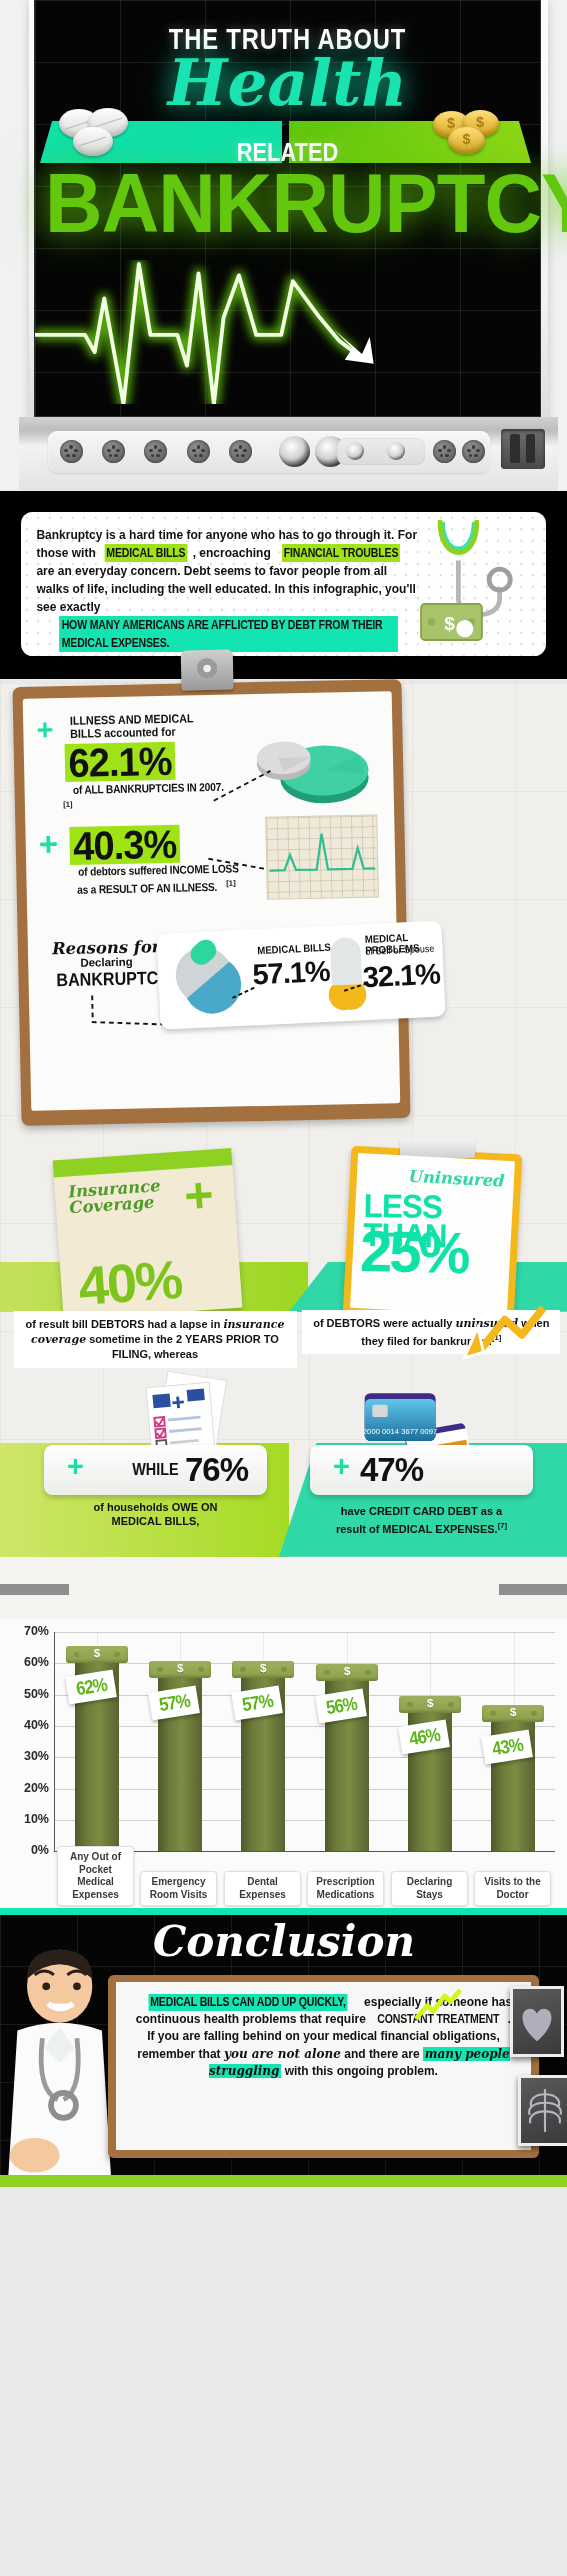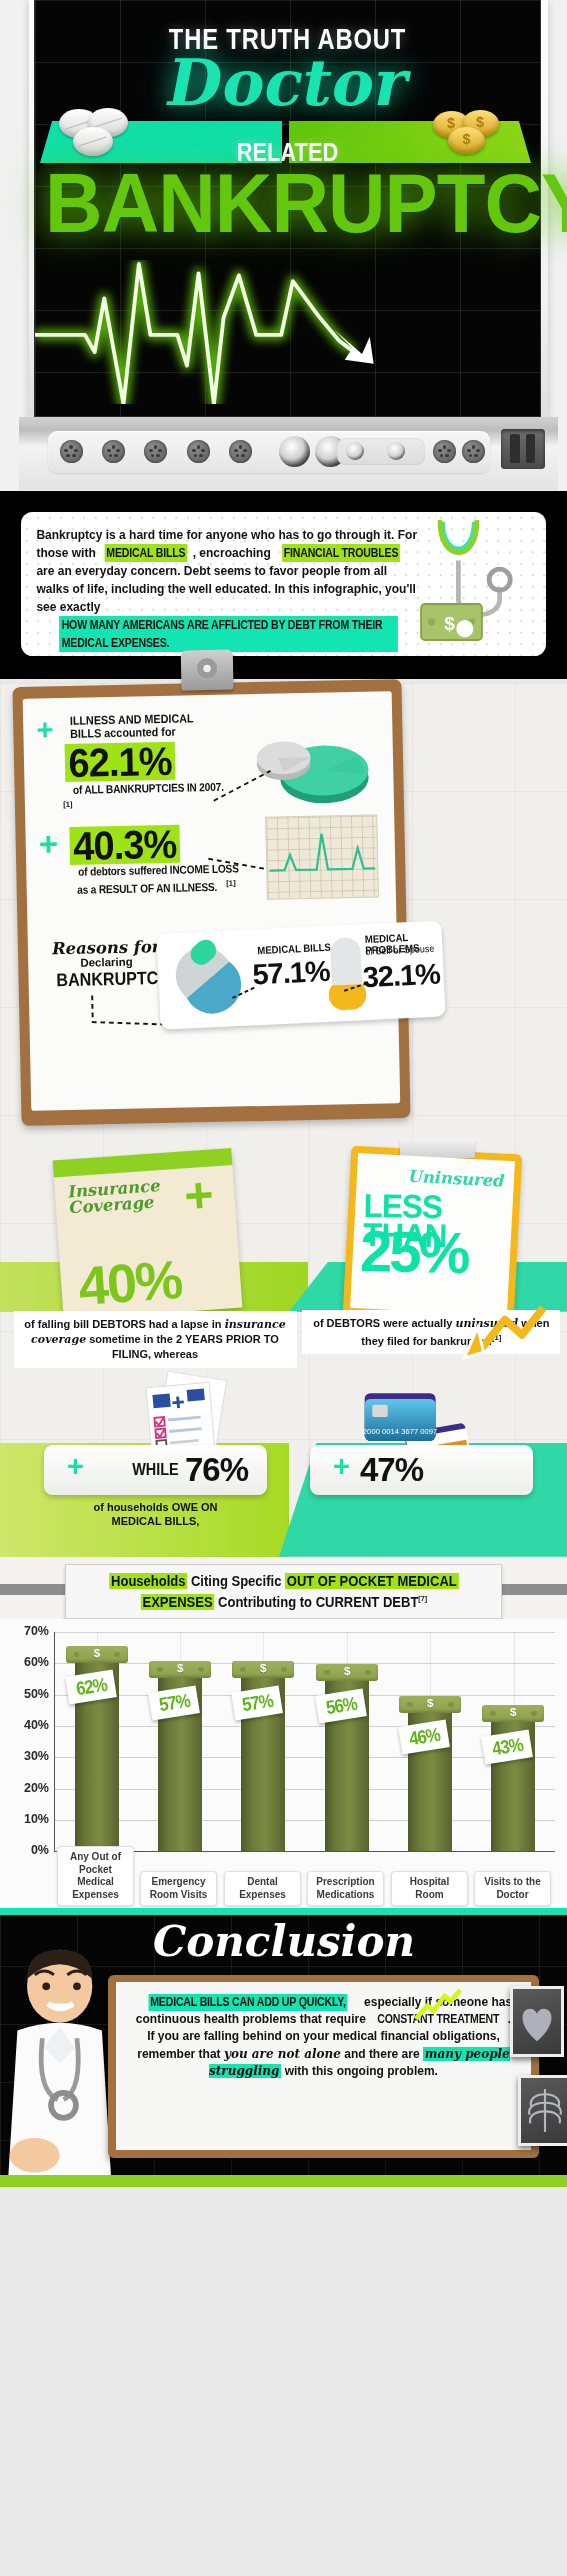--- a/index.html
+++ b/index.html
@@ -325,21 +325,21 @@
 </head>
 <body>
 
 <div class="page">
 
   <section class="hero">
     <div class="hero-bezel"></div>
     <div class="hero-screen">
       <div class="hero-inner">
         <div class="hero-title1">THE TRUTH ABOUT</div>
-        <div class="hero-script">Doctor</div>
+        <div class="hero-script">Health</div>
         <div class="hero-title2">RELATED</div>
         <div class="hero-bankruptcy">BANKRUPTCY</div>
 
         <svg class="ecg" viewBox="0 0 525 150" preserveAspectRatio="none">
           <polyline points="0,78 52,78 62,96 72,40 92,150 108,4 120,78 148,78 158,110 170,14 186,150 196,60 212,16 230,78 256,78 268,22 296,60 316,84 332,96" fill="none" stroke="#63c70d" stroke-width="11" stroke-linejoin="round" opacity=".85" style="filter:blur(5px)"></polyline>
           <polyline points="0,78 52,78 62,96 72,40 92,150 108,4 120,78 148,78 158,110 170,14 186,150 196,60 212,16 230,78 256,78 268,22 296,60 316,84 332,96" fill="none" stroke="#f2ffe3" stroke-width="4" stroke-linejoin="round"></polyline>
           <polygon points="310,72 340,98 348,80 352,108 322,104 330,92" fill="#ffffff"></polygon>
         </svg>
       </div>
     </div>
@@ -563,21 +563,21 @@
       <div class="clip25">
         <div class="clipbar"></div>
         <div class="sheet">
           <div class="uninsured-script">Uninsured</div>
           <div class="lessthan">LESS THAN</div>
           <div class="pct25">25%</div>
         </div>
       </div>
 
       <div class="ins-cap-l">
-        <span>of falling bill DEBTORS had a lapse in </span><span class="scriptin">insurance  coverage</span><span> sometime in the 2 YEARS PRIOR TO FILING, whereas</span>
+        <span>of result bill DEBTORS had a lapse in </span><span class="scriptin">insurance  coverage</span><span> sometime in the 2 YEARS PRIOR TO FILING, whereas</span>
       </div>
       <div class="ins-cap-r">
         <span>of DEBTORS were actually </span><span class="scriptin">uninsured</span><span> when they filed for bankruptcy.</span><span class="supnum">[1]</span>
       </div>
 
       <svg style="position:absolute;right:21px;bottom:3.8px;width:125px;height:62px" viewBox="0 0 130 64">
         <polyline points="126,6 104,34 86,18 62,48" fill="none" stroke="#f5b81a" stroke-width="8" stroke-linejoin="round"></polyline>
         <polygon points="64,52 58,26 44,58" fill="#f5b81a" stroke="#fff" stroke-width="3"></polygon>
       </svg>
     </div>
@@ -628,29 +628,28 @@
         <span class="pctbig">76%</span>
       </div>
       <div class="cap7647" style="left:44px;bottom:28px;width:223px">
         <span>of households OWE ON</span><br><span>MEDICAL BILLS,</span>
       </div>
 
       <div class="pillbox" style="right:35px;bottom:62px;width:223px;height:50px;justify-content:flex-start;padding-left:50px">
         <span class="plus" style="position:absolute;left:23px;top:7.7px;font-size:29px">+</span>
         <span class="pctbig">47%</span>
       </div>
+      <div class="cap7647" style="right:35px;bottom:21px;width:223px">
+        <span>have CREDIT CARD DEBT as a</span><br><span>result of MEDICAL EXPENSES.</span><span class="supnum">[7]</span>
+      </div>
     </div>
 
     <div class="chart-head">
       <div class="dashl"></div>
         <div class="dashr"></div>
-      <div class="chart-title-card">
-        <span class="ct-line"><span class="hl-green">Households</span><span> Citing Specific </span><span class="hl-green">OUT OF POCKET MEDICAL</span></span>
-        <span class="ct-line"><span class="hl-green">EXPENSES</span><span> Contributing to </span><span>CURRENT DEBT</span><span class="supnum">[7]</span></span>
-      </div>
     </div>
 
     <div class="chart-area">
       <div class="plot" id="plot">
           <div class="ytick" style="top: 219px;">0%</div>
           <div class="gridline" style="top: 188px;"></div>
           <div class="ytick" style="top: 188px;">10%</div>
           <div class="gridline" style="top: 157px;"></div>
           <div class="ytick" style="top: 157px;">20%</div>
           <div class="gridline" style="top: 125px;"></div>
@@ -722,21 +721,21 @@
               <span class="dotr"></span>
             </div>
             <div class="tag" style="left: -7.7px; bottom: 90px;"><span>43%</span></div>
           </div>
         </div>
       <div id="xlabels">
           <div class="xlab" style="left: 57px; width: 77px;">Any Out of Pocket Medical Expenses</div>
           <div class="xlab" style="left: 140px; width: 77px;">Emergency Room Visits</div>
           <div class="xlab" style="left: 224px; width: 77px;">Dental Expenses</div>
           <div class="xlab" style="left: 307px; width: 77px;">Prescription Medications</div>
-          <div class="xlab" style="left: 391px; width: 77px;">Hospital Room</div>
+          <div class="xlab" style="left: 391px; width: 77px;">Declaring Stays</div>
           <div class="xlab" style="left: 474px; width: 77px;">Visits to the Doctor</div>
         </div>
     </div>
   </section>
 
   <section class="concl">
     <div class="teal-strip"></div>
     <div class="concl-title">Conclusion</div>
 
     <svg class="doctor" viewBox="0 0 132 250">

